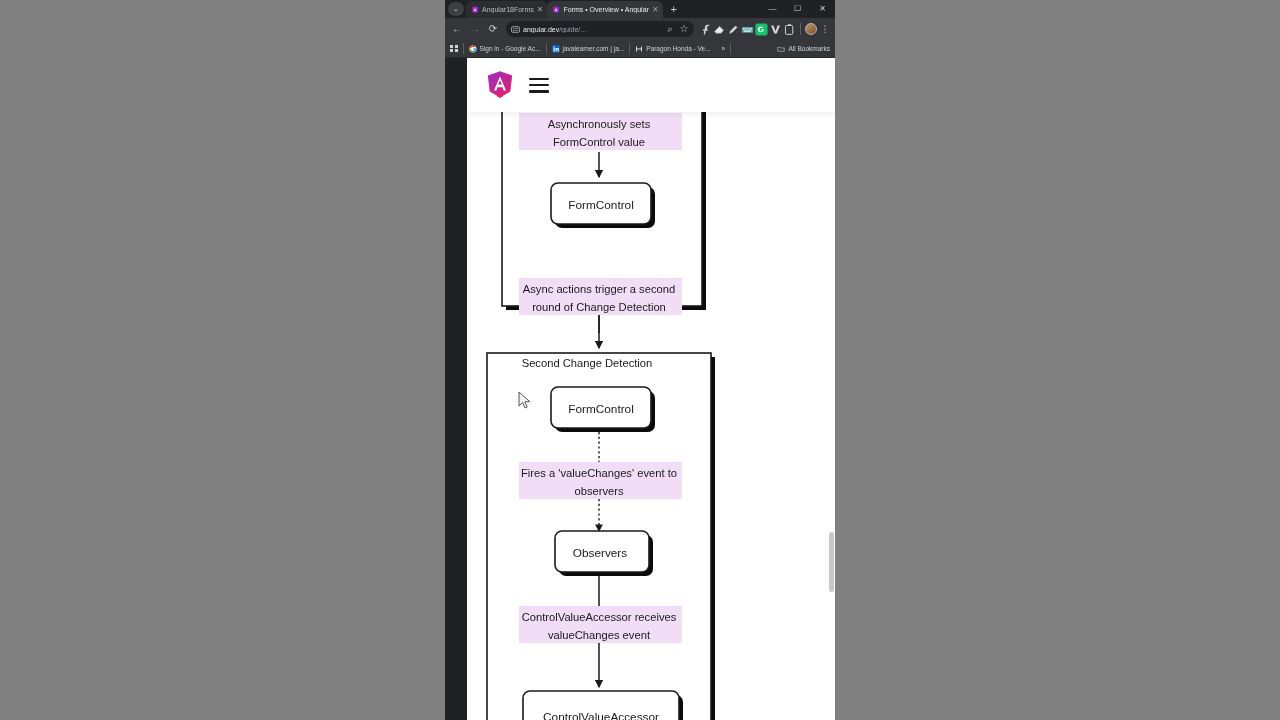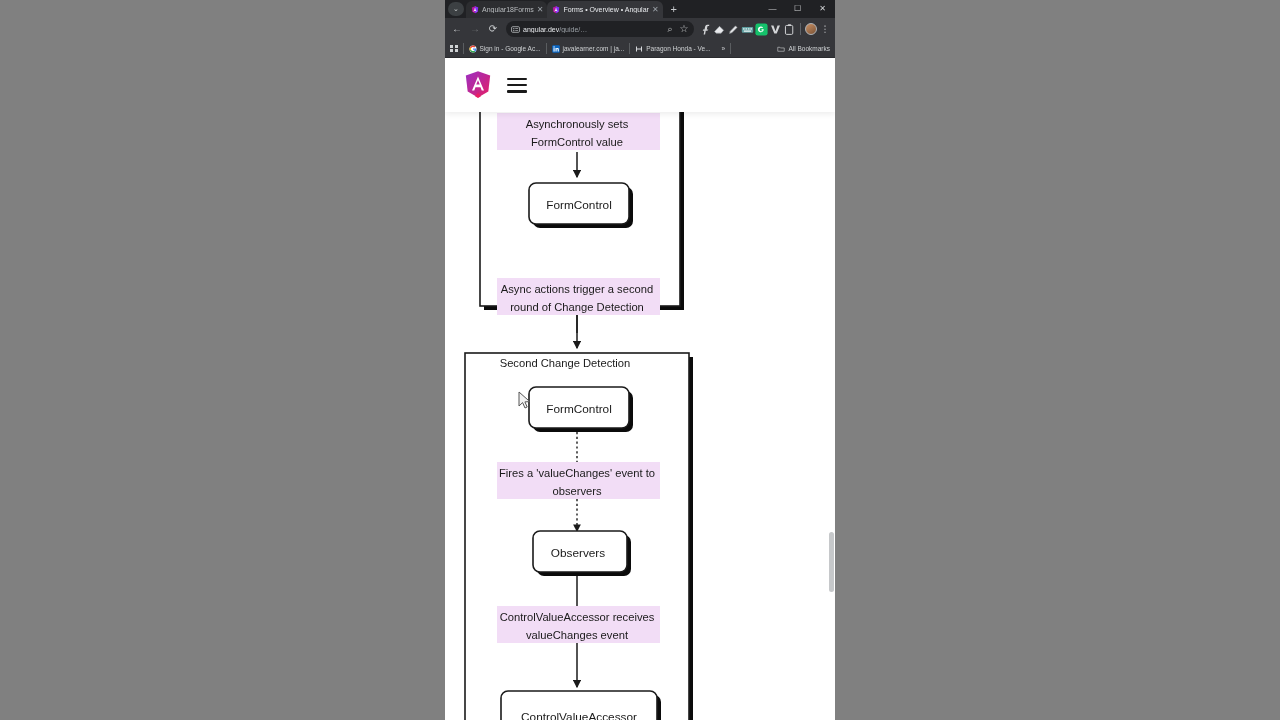--- a/index.html
+++ b/index.html
@@ -233,20 +233,21 @@
     flex: 0 0 auto;
   }
   .apps-grid i { background: #cfd2d4; display: block; }
 
   
   .viewport {
     flex: 1 1 auto;
     background: #ffffff;
     position: relative;
     overflow: hidden;
+    margin-left: 22px;
   }
   .site-header {
     position: absolute;
     left: 0; top: 0;
     width: 100%;
     height: 54px;
     background: #fff;
     z-index: 20;
     display: flex;
     align-items: center;

